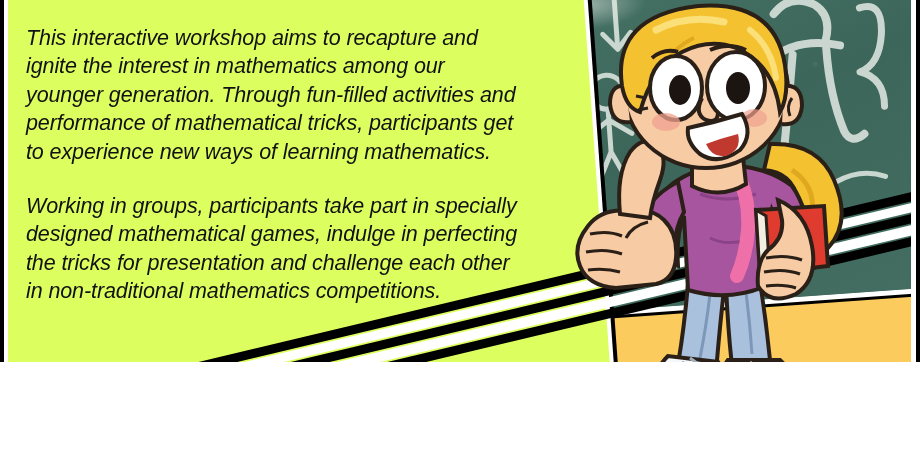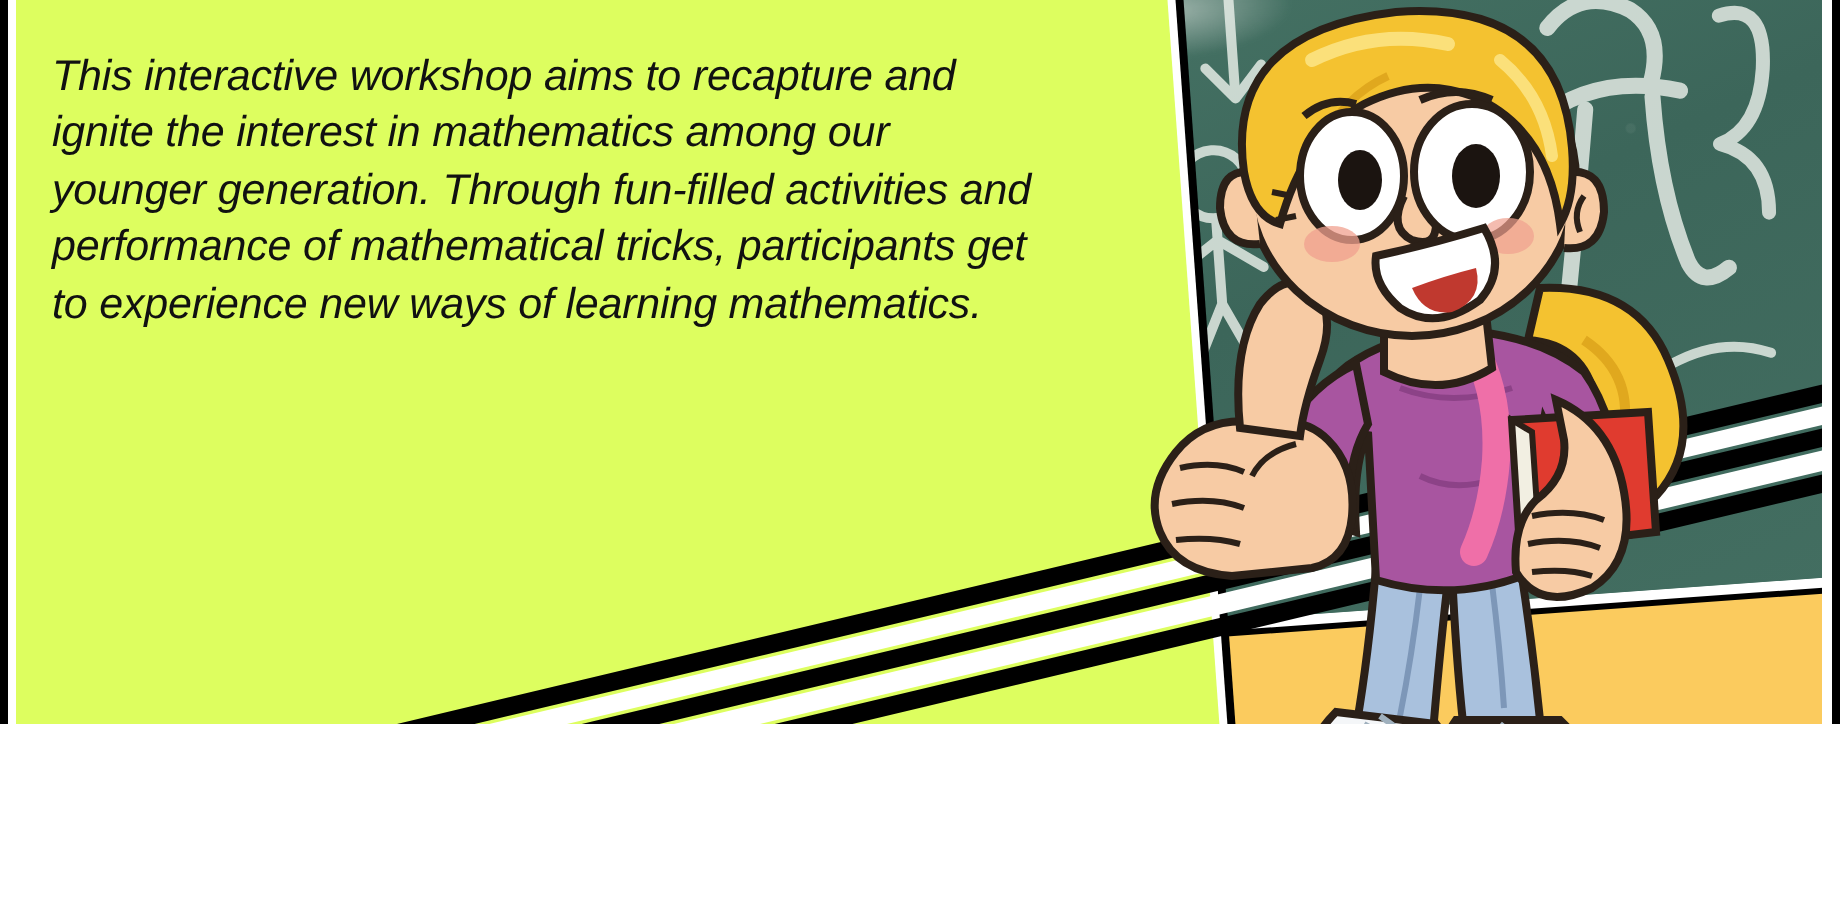--- a/index.html
+++ b/index.html
@@ -226,18 +226,19 @@
 
     <ellipse cx="106" cy="128" rx="14" ry="9" fill="#f0a08f" opacity=".75"></ellipse>
     <ellipse cx="194" cy="124" rx="13" ry="9" fill="#f0a08f" opacity=".7"></ellipse>
 
     <path d="M128 134 Q156 128 182 120 Q194 140 180 156 Q158 172 140 160 Q126 148 128 134 Z" fill="#ffffff" stroke="#2b2018" stroke-width="4"></path>
     <path d="M146 150 Q162 144 178 140 Q182 156 166 162 Q152 164 146 150 Z" fill="#c0392f"></path>
   </svg>
 
   <div class="text-block">
     <p class="para">This interactive workshop aims to recapture and ignite the interest in mathematics among our younger generation. Through fun-filled activities and performance of mathematical tricks, participants get to experience new ways of learning mathematics.</p>
+    <p class="para">Working in groups, participants take part in specially designed mathematical games, indulge in perfecting the tricks for presentation and challenge each other in non-traditional mathematics competitions.</p>
   </div>
 
   <div class="frame-white-l"></div>
   <div class="frame-white-r"></div>
   <div class="frame-border"></div>
 </div>
 
 </body></html>

